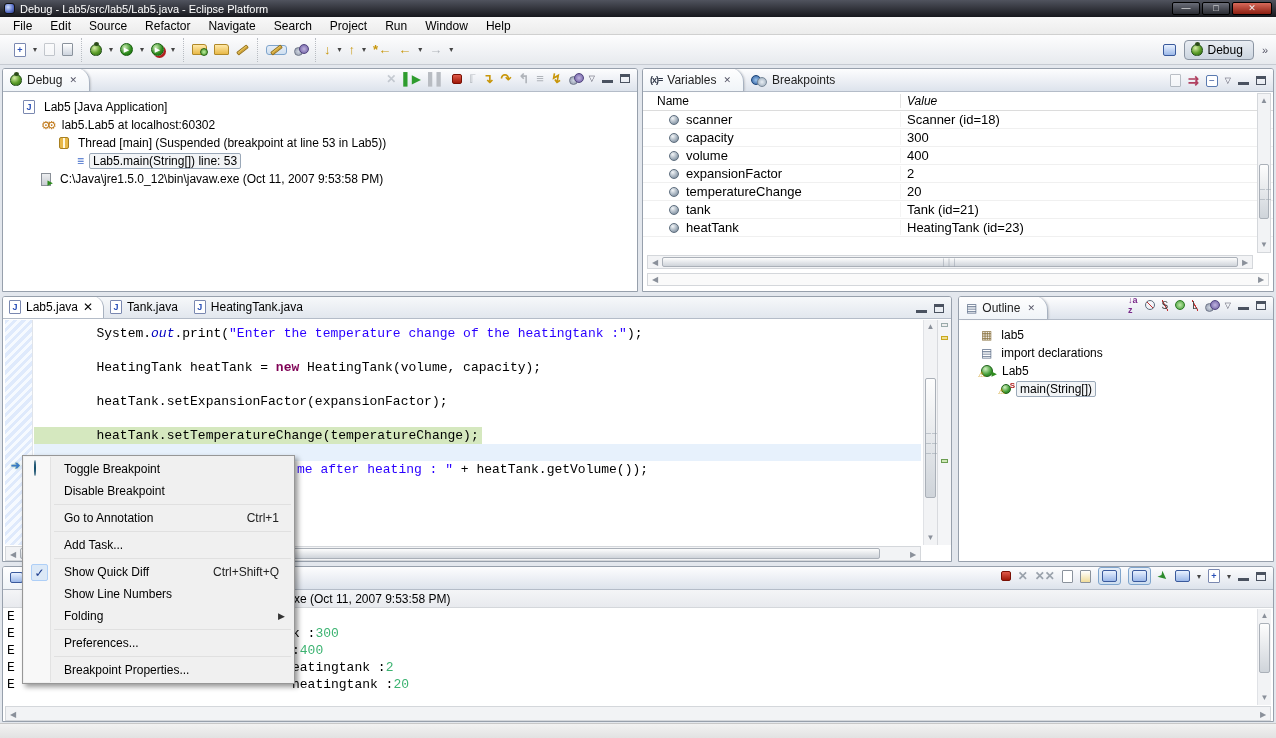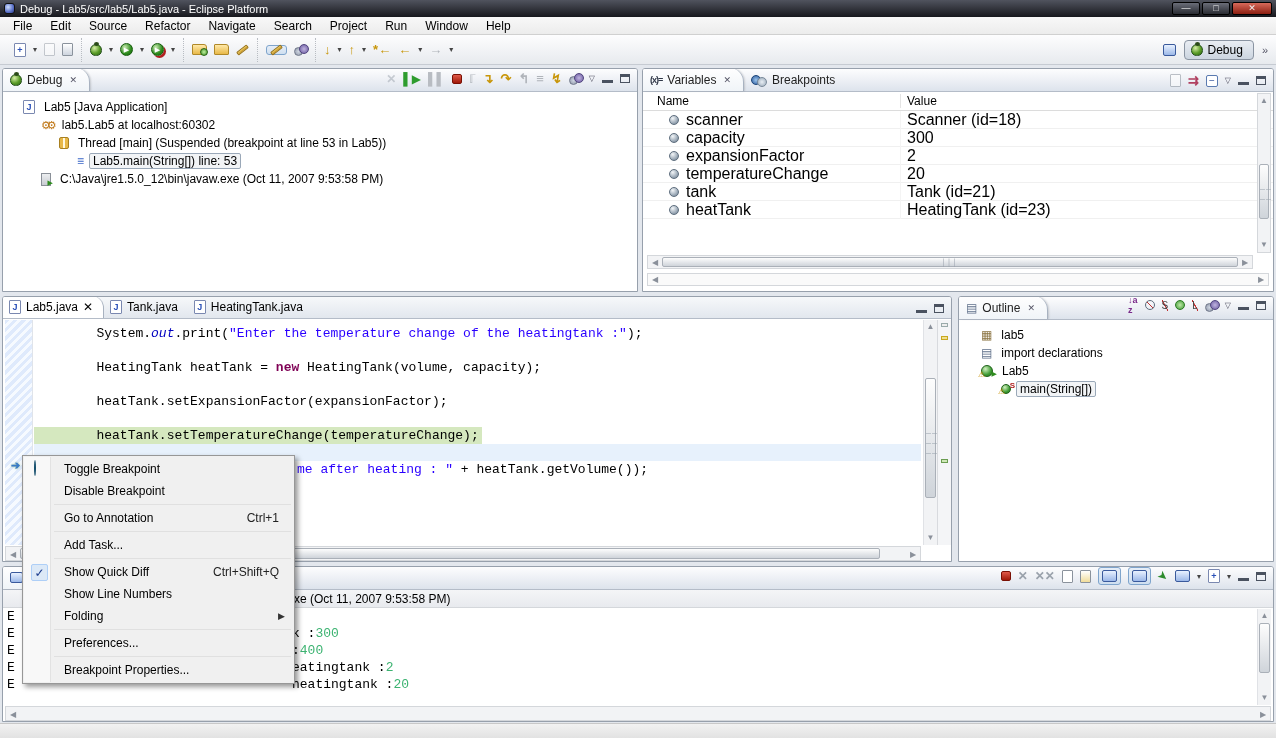--- a/index.html
+++ b/index.html
@@ -109,22 +109,22 @@
 
   
   .tree { padding-top:6px; }
   .trow { display:flex; align-items:center; gap:5px; height:18px; font-size:12px; white-space:nowrap; }
   .trow .lbl { padding:0 3px; border:1px solid transparent; }
   .trow.sel .lbl { background:#f2f4f6; border:1px solid #9aa8b8; border-radius:2px; }
 
   
   .vhead { display:flex; height:19px; border-bottom:1px solid #dcdcdc; font-size:12px; align-items:center; }
   .vhead .c1 { width:258px; padding-left:14px; border-right:1px solid #e4e4e4; }
-  .vhead .c2 { padding-left:6px; }
-  .vrow { display:flex; height:18px; align-items:center; border-bottom:1px solid #f0f0f0; font-size:16px; }
+  .vhead .c2 { padding-left:6px;font-style:italic; }
+  .vrow { display:flex; height:18px; align-items:center; border-bottom:1px solid #f0f0f0; font-size:13px; }
   .vrow .c1 { width:258px; padding-left:26px; display:flex; align-items:center; gap:7px; border-right:1px solid #f4f4f4; }
   .vrow .c2 { padding-left:6px; }
 
   
   .sb { position:absolute; background:#f2f3f5; border:1px solid #d4d7db; }
   .sb .arr { position:absolute; color:#8a909a; font-size:8px; line-height:12px; width:100%; text-align:center; }
   .sb-thumb { position:absolute; background:linear-gradient(#fdfdfd,#cfd4da); border:1px solid #aab0b8; border-radius:2px; }
   .grip { color:#9aa2ac; font-size:7px; letter-spacing:1px; text-align:center; line-height:10px; }
 
   
@@ -333,20 +333,27 @@
         <div class="vrow">
           <span class="c1">
             <span class="ic ic-var"></span>
             <span>capacity</span>
           </span>
           <span class="c2">300</span>
         </div>
         <div class="vrow">
           <span class="c1">
             <span class="ic ic-var"></span>
+            <span>volume</span>
+          </span>
+          <span class="c2">400</span>
+        </div>
+        <div class="vrow">
+          <span class="c1">
+            <span class="ic ic-var"></span>
             <span>expansionFactor</span>
           </span>
           <span class="c2">2</span>
         </div>
         <div class="vrow">
           <span class="c1">
             <span class="ic ic-var"></span>
             <span>temperatureChange</span>
           </span>
           <span class="c2">20</span>

